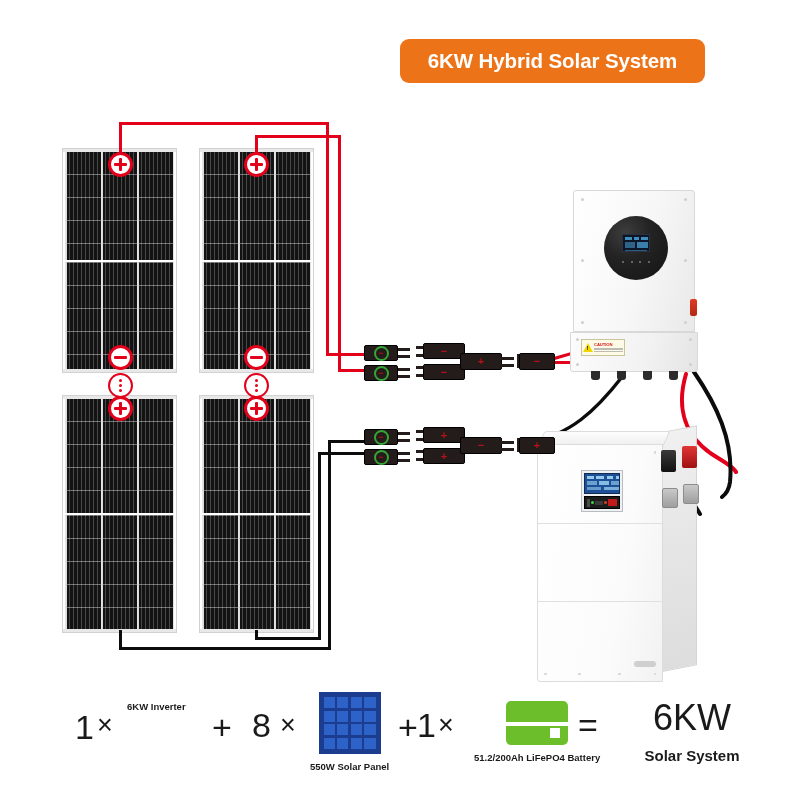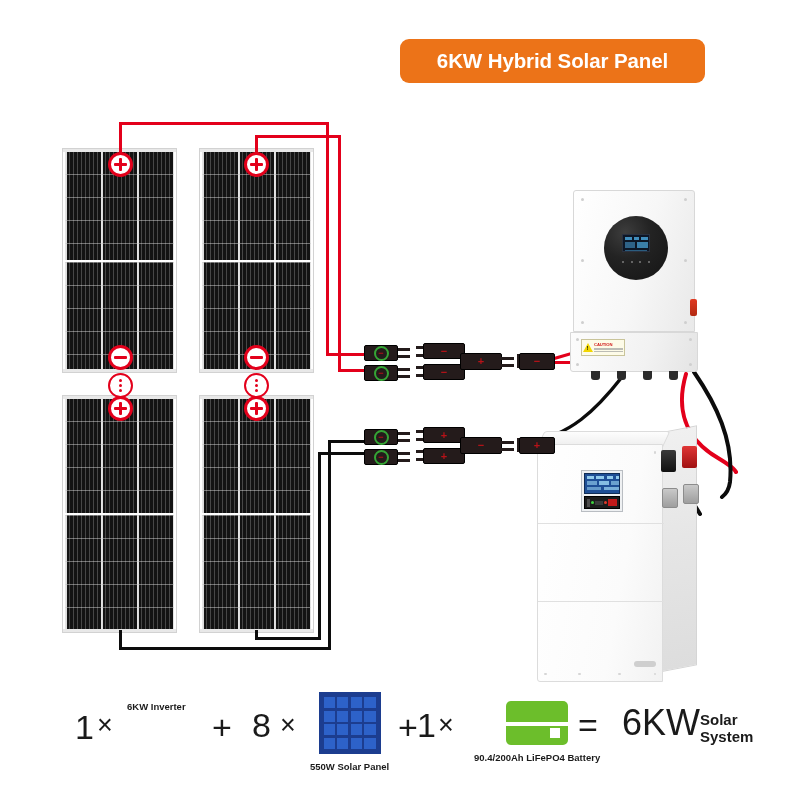--- a/index.html
+++ b/index.html
@@ -546,42 +546,42 @@
   .batt-icon .sq {
     position: absolute;
     right: 8px;
     bottom: 7px;
     width: 10px; height: 10px;
     background: #ffffff;
   }
   .result {
     position: absolute;
     display: flex;
-    flex-direction: row;
+    flex-direction: column;
     align-items: center;
   }
   .result .big {
     font-size: 36px;
     color: #1a1a1a;
     line-height: 1;
   }
   .result .sub {
     font-size: 15px;
     font-weight: bold;
     color: #1a1a1a;
     margin-top: 11px;
   }
 </style>
 </head>
 <body>
 
 <div id="canvas">
 
   <div class="title-badge">
-    <span>6KW Hybrid Solar Panel</span>
+    <span>6KW Hybrid Solar System</span>
   </div>
 
   <div class="wire red" style="left:119px; top:122px; width:3px; height:35px;"></div>
 
   <div class="wire red" style="left:119px; top:122px; width:210px; height:3px;"></div>
 
   <div class="wire red" style="left:255px; top:135px; width:3px; height:22px;"></div>
 
   <div class="wire red" style="left:255px; top:135px; width:86px; height:3px;"></div>
 
@@ -877,21 +877,21 @@
     </div>
 
     <div class="op" style="left:398px; top:22px;">+</div>
     <div class="qty" style="left:417px; top:20px;">1</div>
     <div class="op" style="left:438px; top:24px; font-size:27px;">×</div>
     <div class="legend-item" style="left:474px; top:13px;">
       <div class="batt-icon">
         <span class="line"></span>
         <span class="sq"></span>
       </div>
-      <div class="legend-caption">90.4/200Ah LiFePO4 Battery</div>
+      <div class="legend-caption">51.2/200Ah LiFePO4 Battery</div>
     </div>
 
     <div class="op" style="left:578px; top:20px;">=</div>
     <div class="result" style="left:622px; top:12px; width:140px;">
       <div class="big">6KW</div>
       <div class="sub">Solar System</div>
     </div>
   </div>
 
 </div>

